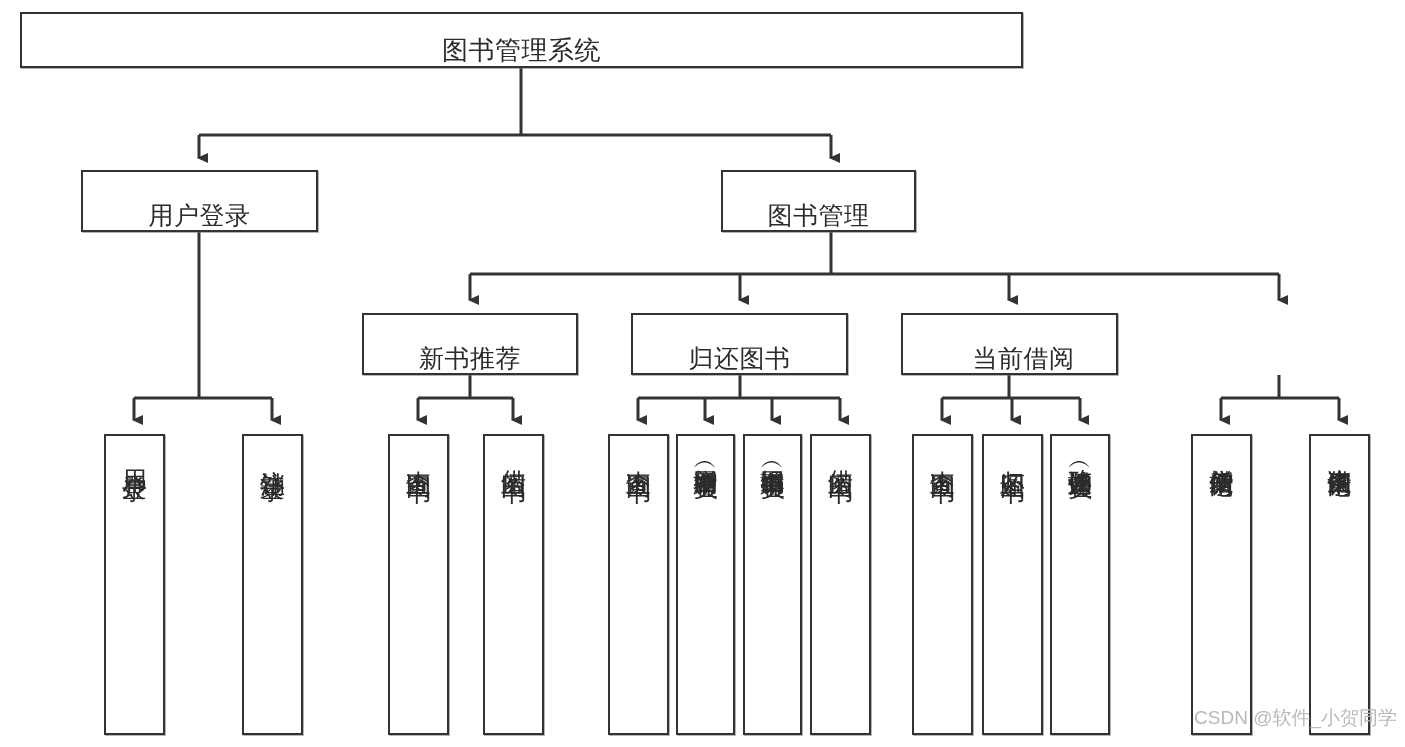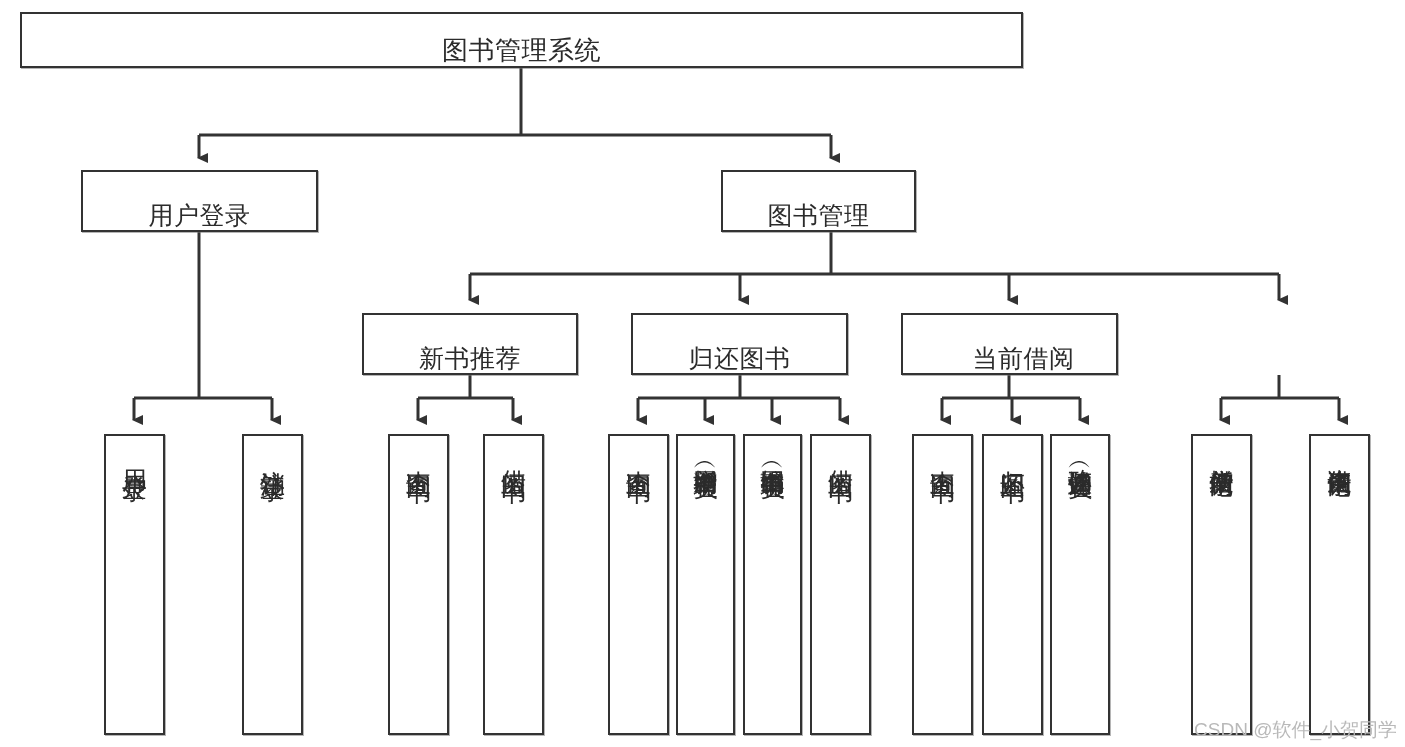--- a/index.html
+++ b/index.html
@@ -64,21 +64,21 @@
     letter-spacing: 3px;
     line-height: 1;
   }
   .node.vert.tall-text .node-label {
     font-size: 24px;
     letter-spacing: 1px;
   }
   #watermark {
     position: absolute;
     right: 8px;
-    bottom: 4px;
+    bottom: 16px;
     font-size: 19px;
     color: #b9b9b9;
     white-space: nowrap;
     z-index: 5;
     font-family: "Liberation Sans", "DejaVu Sans", sans-serif;
   }
 </style>
 </head>
 <body>
 

